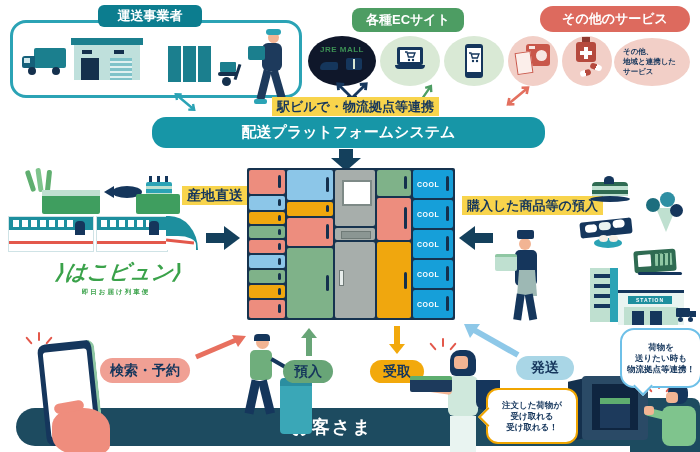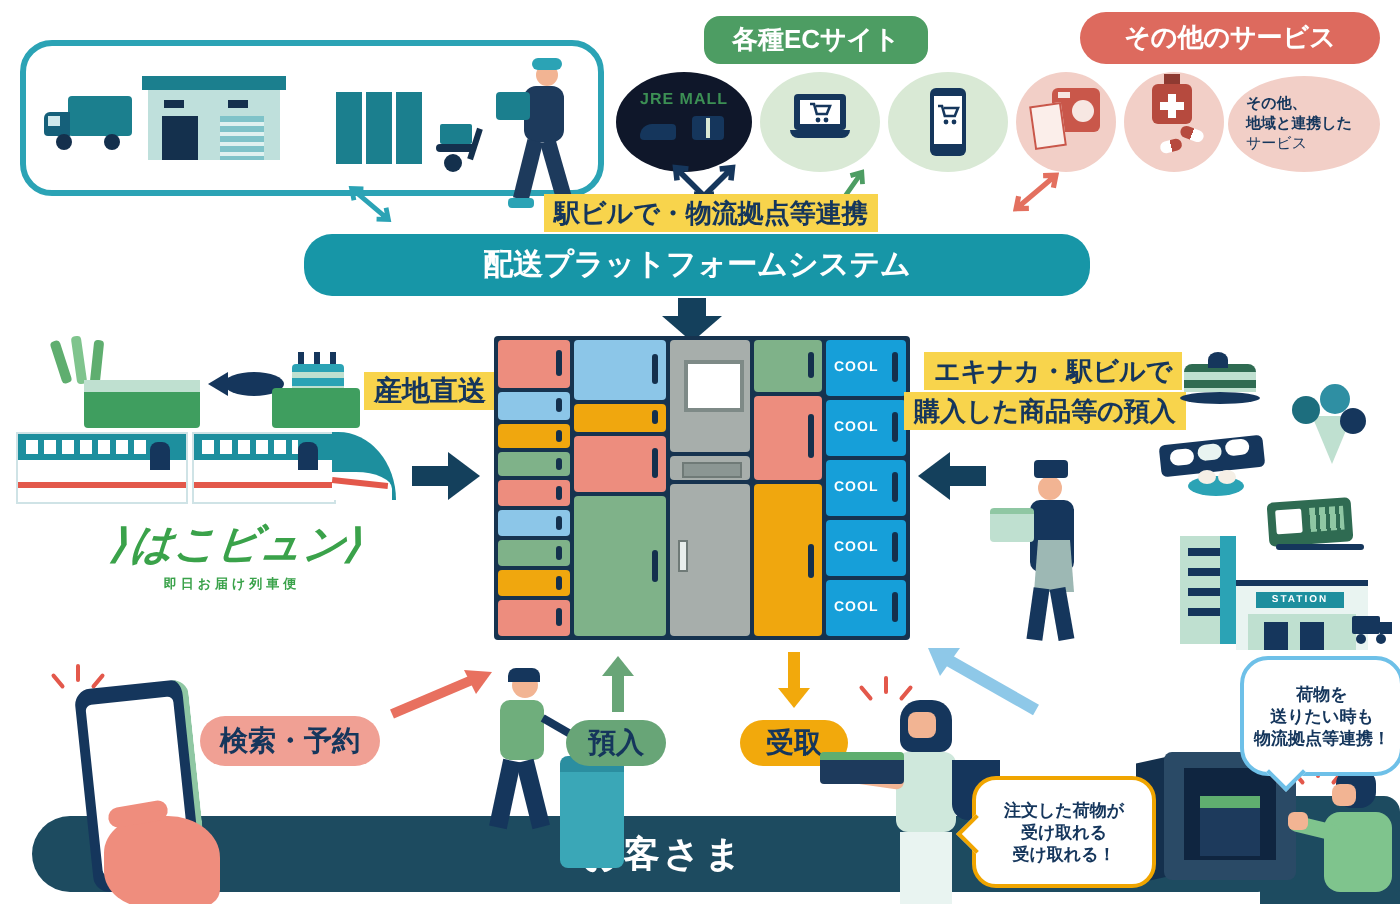--- a/index.html
+++ b/index.html
@@ -25,20 +25,23 @@
           display:flex;flex-direction:column;justify-content:center}
   .tail{position:absolute;width:12px;height:12px;background:#fff;transform:rotate(45deg)}
   svg{position:absolute;overflow:visible}
 </style>
 </head>
 <body>
 
 <div class="stage">
 
   <div class="abs" style="left:10px;top:20px;width:286px;height:72px;border:3px solid #2ba3b5;border-radius:16px;background:#fff"></div>
+  <div class="badge" style="left:98px;top:5px;width:104px;height:22px;background:#0c7d8f;border-radius:6px">
+    <span>運送事業者</span>
+  </div>
 
   <div class="abs" style="left:22px;top:48px;width:44px;height:30px">
     <div class="abs" style="left:12px;top:0;width:32px;height:20px;background:#1b7f8e;border-radius:2px"></div>
     <div class="abs" style="left:0;top:8px;width:13px;height:12px;background:#15607a;border-radius:3px 0 0 2px"></div>
     <div class="abs" style="left:2px;top:10px;width:6px;height:5px;background:#cfe8ec"></div>
     <div class="abs" style="left:6px;top:19px;width:8px;height:8px;background:#14304d;border-radius:50%"></div>
     <div class="abs" style="left:30px;top:19px;width:8px;height:8px;background:#14304d;border-radius:50%"></div>
   </div>
 
   <div class="abs" style="left:74px;top:38px;width:66px;height:42px">
@@ -125,21 +128,21 @@
       <div class="abs" style="left:8px;top:5px;width:4px;height:12px;background:#fff"></div>
       <div class="abs" style="left:4px;top:9px;width:12px;height:4px;background:#fff"></div>
     </div>
     <div class="abs" style="left:28px;top:28px;width:12px;height:6px;border-radius:3px;background:linear-gradient(90deg,#b64a3e 50%,#fff 50%);transform:rotate(20deg)"></div>
     <div class="abs" style="left:18px;top:34px;width:11px;height:6px;border-radius:3px;background:linear-gradient(90deg,#fff 50%,#b64a3e 50%);transform:rotate(-15deg)"></div>
   </div>
   <div class="abs" style="left:614px;top:38px;width:76px;height:48px;background:#f2cfc7;border-radius:50%;
               display:flex;flex-direction:column;justify-content:center;padding-left:9px;box-sizing:border-box">
     <div style="font-size:7.5px;font-weight:bold;line-height:10px">その他、</div>
     <div style="font-size:7.5px;font-weight:bold;line-height:10px">地域と連携した</div>
-    <div style="font-size:7.5px;font-weight:normal;line-height:10px">サービス</div>
+    <div style="font-size:7.5px;font-weight:bold;line-height:10px">サービス</div>
   </div>
 
   <svg style="left:173px;top:96px;transform:rotate(40deg)" width="24" height="12" viewBox="0 0 26 12">
     <path d="M5 2 L0 6 L5 10 M21 2 L26 6 L21 10 M2 6 L24 6" fill="none" stroke="#2ba3b5" stroke-width="2.6"></path>
   </svg>
   <svg style="left:334px;top:87px;transform:rotate(45deg)" width="26" height="12" viewBox="0 0 26 12">
     <path d="M5 2 L0 6 L5 10 M21 2 L26 6 L21 10 M2 6 L24 6" fill="none" stroke="#15365c" stroke-width="2.8"></path>
   </svg>
   <svg style="left:344px;top:87px;transform:rotate(-45deg)" width="26" height="12" viewBox="0 0 26 12">
     <path d="M5 2 L0 6 L5 10 M21 2 L26 6 L21 10 M2 6 L24 6" fill="none" stroke="#15365c" stroke-width="2.8"></path>
@@ -296,22 +299,21 @@
     <div class="cell cool" style="left:166px;top:92px;width:40px;height:28px">
         <span class="cool-txt">COOL</span>
         <i class="handle"></i>
       </div>
     <div class="cell cool" style="left:166px;top:122px;width:40px;height:28px">
         <span class="cool-txt">COOL</span>
         <i class="handle"></i>
       </div>
   </div>
 
-  <div class="hl" style="left:462px;top:176px">エキナカ・駅ビルで</div>
-  <div class="hl" style="left:452px;top:196px">購入した商品等の預入</div>
+  <div class="hl" style="left:462px;top:196px">購入した商品等の預入</div>
   <div class="abs" style="left:459px;top:226px;width:34px;height:24px">
     <div class="abs" style="left:16px;top:7px;width:18px;height:10px;background:#14405c"></div>
     <div class="abs" style="left:0;top:0;width:0;height:0;border-top:12px solid transparent;border-bottom:12px solid transparent;border-right:16px solid #14405c"></div>
   </div>
 
   <div class="abs" style="left:505px;top:230px;width:55px;height:95px">
     <div class="abs" style="left:14px;top:8px;width:12px;height:12px;background:#f2b493;border-radius:50%"></div>
     <div class="abs" style="left:12px;top:0;width:17px;height:9px;background:#15365c;border-radius:2px"></div>
     <div class="abs" style="left:10px;top:20px;width:22px;height:36px;background:#15365c;border-radius:5px"></div>
     <div class="abs" style="left:12px;top:40px;width:20px;height:26px;background:#9db8b4;clip-path:polygon(10% 0,90% 0,100% 100%,0 100%)"></div>
@@ -438,20 +440,23 @@
     </div>
     <div class="abs" style="left:26px;top:12px;width:26px;height:26px;background:#15365c;border-radius:10px 10px 6px 6px"></div>
     <div class="abs" style="left:30px;top:18px;width:14px;height:13px;background:#f2b493;border-radius:4px"></div>
     <div class="abs" style="left:24px;top:38px;width:30px;height:40px;background:#cfe8dc;border-radius:6px"></div>
     <div class="abs" style="left:-2px;top:48px;width:30px;height:7px;background:#f2b493;border-radius:4px;transform:rotate(8deg)"></div>
     <div class="abs" style="left:-14px;top:38px;width:42px;height:12px;background:#1d3a5c;border-radius:2px;border-top:4px solid #5fae6f"></div>
     <div class="abs" style="left:52px;top:42px;width:24px;height:30px;background:#15365c;border-radius:0 0 8px 8px"></div>
     <div class="abs" style="left:26px;top:78px;width:26px;height:36px;background:#e9f4f1"></div>
   </div>
 
+  <div class="pill" style="left:516px;top:356px;width:58px;height:24px;background:#a9d6e6">
+    <span>発送</span>
+  </div>
   <svg style="left:462px;top:322px" width="60" height="36" viewBox="0 0 60 36">
     <line x1="56" y1="33" x2="12" y2="8" stroke="#8ec8e8" stroke-width="6"></line>
     <polygon points="2,2 18,2 8,16" fill="#8ec8e8"></polygon>
   </svg>
 
   <div class="abs" style="left:568px;top:376px;width:86px;height:70px">
     <div class="abs" style="left:0;top:4px;width:16px;height:60px;background:#14304d;transform:skewY(-12deg)"></div>
     <div class="abs" style="left:14px;top:0;width:66px;height:64px;background:#2a4a66;border-radius:4px"></div>
     <div class="abs" style="left:24px;top:8px;width:46px;height:46px;background:#0f2540"></div>
     <div class="abs" style="left:32px;top:22px;width:30px;height:24px;background:#1d3a5c;border-top:6px solid #5fae6f"></div>

